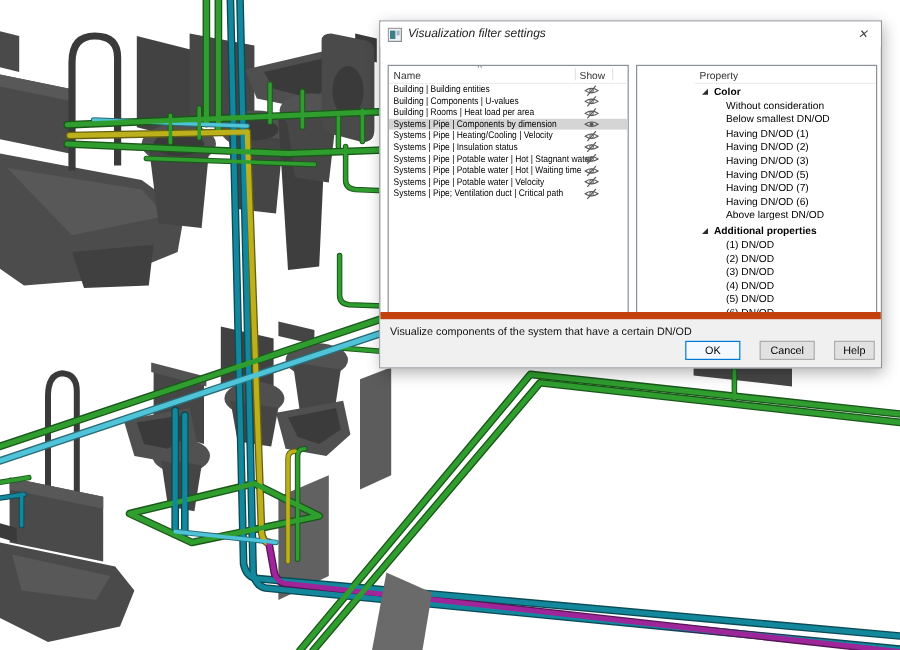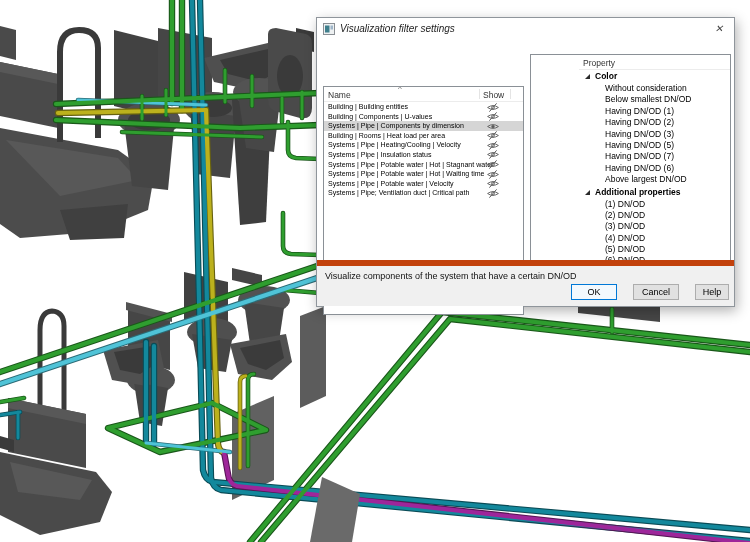--- a/index.html
+++ b/index.html
@@ -18,21 +18,21 @@
   
   #dialog{position:absolute;left:316px;top:17px;width:419px;height:290px;background:#fff;
           border:1px solid #8f959b;box-shadow:2px 4px 12px rgba(0,0,0,.30);box-sizing:border-box;
           font-size:9px;color:#000;}
   #titlebar{position:absolute;left:0;top:0;right:0;height:21px;background:#fff;display:flex;align-items:center;font-style:italic;}
   #title-icon{margin-left:6px;width:12px;height:12px;flex:0 0 auto;}
   #title-text{margin-left:5px;font-size:10px;color:#222;}
   #close-btn{margin-left:auto;width:30px;height:21px;display:flex;align-items:center;justify-content:center;
              font-size:10px;color:#444;cursor:pointer;}
   .panel{position:absolute;top:36px;height:229px;background:#fff;border:1px solid #8a9096;box-sizing:border-box;overflow:hidden;}
-  #left-panel{left:6px;width:201px;margin-top:32px;}
+  #left-panel{left:6px;width:201px;}
   #right-panel{left:213px;width:201px;padding-left:48px;}
   .panel-header{position:relative;height:14px;border-bottom:1px solid #ececec;font-size:8.5px;color:#333;}
   #lp-name{position:absolute;left:4px;top:3px;}
   #lp-show{position:absolute;left:159px;top:3px;}
   #sort-caret{position:absolute;left:74px;top:-3px;font-size:8px;color:#666;}
   .col-sep{position:absolute;top:2px;bottom:2px;width:1px;background:#e4e4e4;}
   .f-row{position:relative;height:9.6px;line-height:9.6px;white-space:nowrap;cursor:default;}
   .f-row.selected{background:#d5d5d5;}
   .f-name{position:absolute;left:4px;top:0;font-size:8px;transform:scaleX(.88);transform-origin:left center;}
   .f-eye{position:absolute;left:162px;top:0.5px;width:14px;height:9px;color:#5a5a5a;}
@@ -276,40 +276,40 @@
       <span class="f-eye">
         <svg class="eye eye-off" width="14" height="9" viewBox="0 0 14 10">
           <path d="M1 5 Q7 0.8 13 5 Q7 9.2 1 5 Z" fill="none" stroke="currentColor" stroke-width="1"></path>
           <circle cx="7" cy="5" r="1.7" fill="none" stroke="currentColor" stroke-width="0.9"></circle>
           <line x1="3" y1="9.6" x2="11" y2="0.4" stroke="currentColor" stroke-width="1.1"></line>
         </svg>
 
       </span>
     </div>
 
+    <div class="f-row">
+      <span class="f-name">Building | Rooms | Heat load per area</span>
+      <span class="f-eye">
+        <svg class="eye eye-off" width="14" height="9" viewBox="0 0 14 10">
+          <path d="M1 5 Q7 0.8 13 5 Q7 9.2 1 5 Z" fill="none" stroke="currentColor" stroke-width="1"></path>
+          <circle cx="7" cy="5" r="1.7" fill="none" stroke="currentColor" stroke-width="0.9"></circle>
+          <line x1="3" y1="9.6" x2="11" y2="0.4" stroke="currentColor" stroke-width="1.1"></line>
+        </svg>
+
+      </span>
+    </div>
+
     <div class="f-row selected is-visible">
       <span class="f-name">Systems | Pipe | Components by dimension</span>
       <span class="f-eye">
 
         <svg class="eye eye-on" width="14" height="9" viewBox="0 0 14 10">
           <path d="M1 5 Q7 0.8 13 5 Q7 9.2 1 5 Z" fill="none" stroke="currentColor" stroke-width="1"></path>
           <circle cx="7" cy="5" r="1.8" fill="currentColor"></circle>
         </svg>
-      </span>
-    </div>
-
-    <div class="f-row">
-      <span class="f-name">Building | Rooms | Heat load per area</span>
-      <span class="f-eye">
-        <svg class="eye eye-off" width="14" height="9" viewBox="0 0 14 10">
-          <path d="M1 5 Q7 0.8 13 5 Q7 9.2 1 5 Z" fill="none" stroke="currentColor" stroke-width="1"></path>
-          <circle cx="7" cy="5" r="1.7" fill="none" stroke="currentColor" stroke-width="0.9"></circle>
-          <line x1="3" y1="9.6" x2="11" y2="0.4" stroke="currentColor" stroke-width="1.1"></line>
-        </svg>
-
       </span>
     </div>
 
     <div class="f-row">
       <span class="f-name">Systems | Pipe | Heating/Cooling | Velocity</span>
       <span class="f-eye">
         <svg class="eye eye-off" width="14" height="9" viewBox="0 0 14 10">
           <path d="M1 5 Q7 0.8 13 5 Q7 9.2 1 5 Z" fill="none" stroke="currentColor" stroke-width="1"></path>
           <circle cx="7" cy="5" r="1.7" fill="none" stroke="currentColor" stroke-width="0.9"></circle>
           <line x1="3" y1="9.6" x2="11" y2="0.4" stroke="currentColor" stroke-width="1.1"></line>

